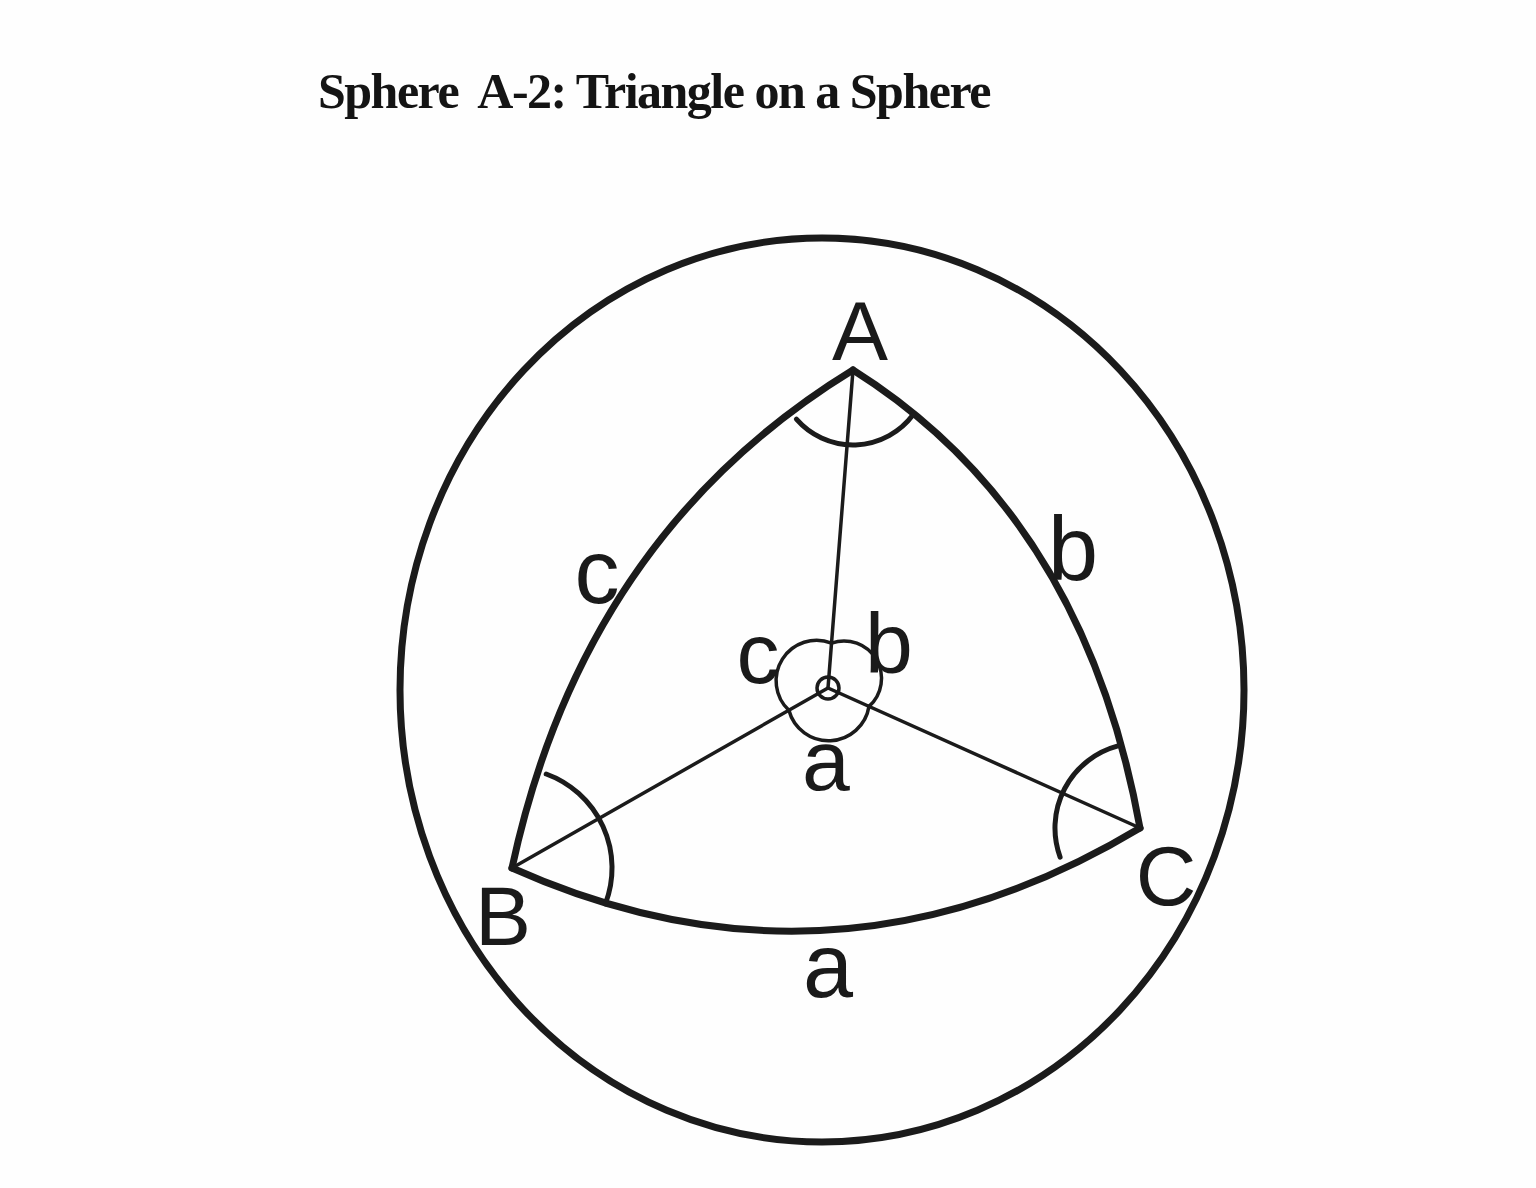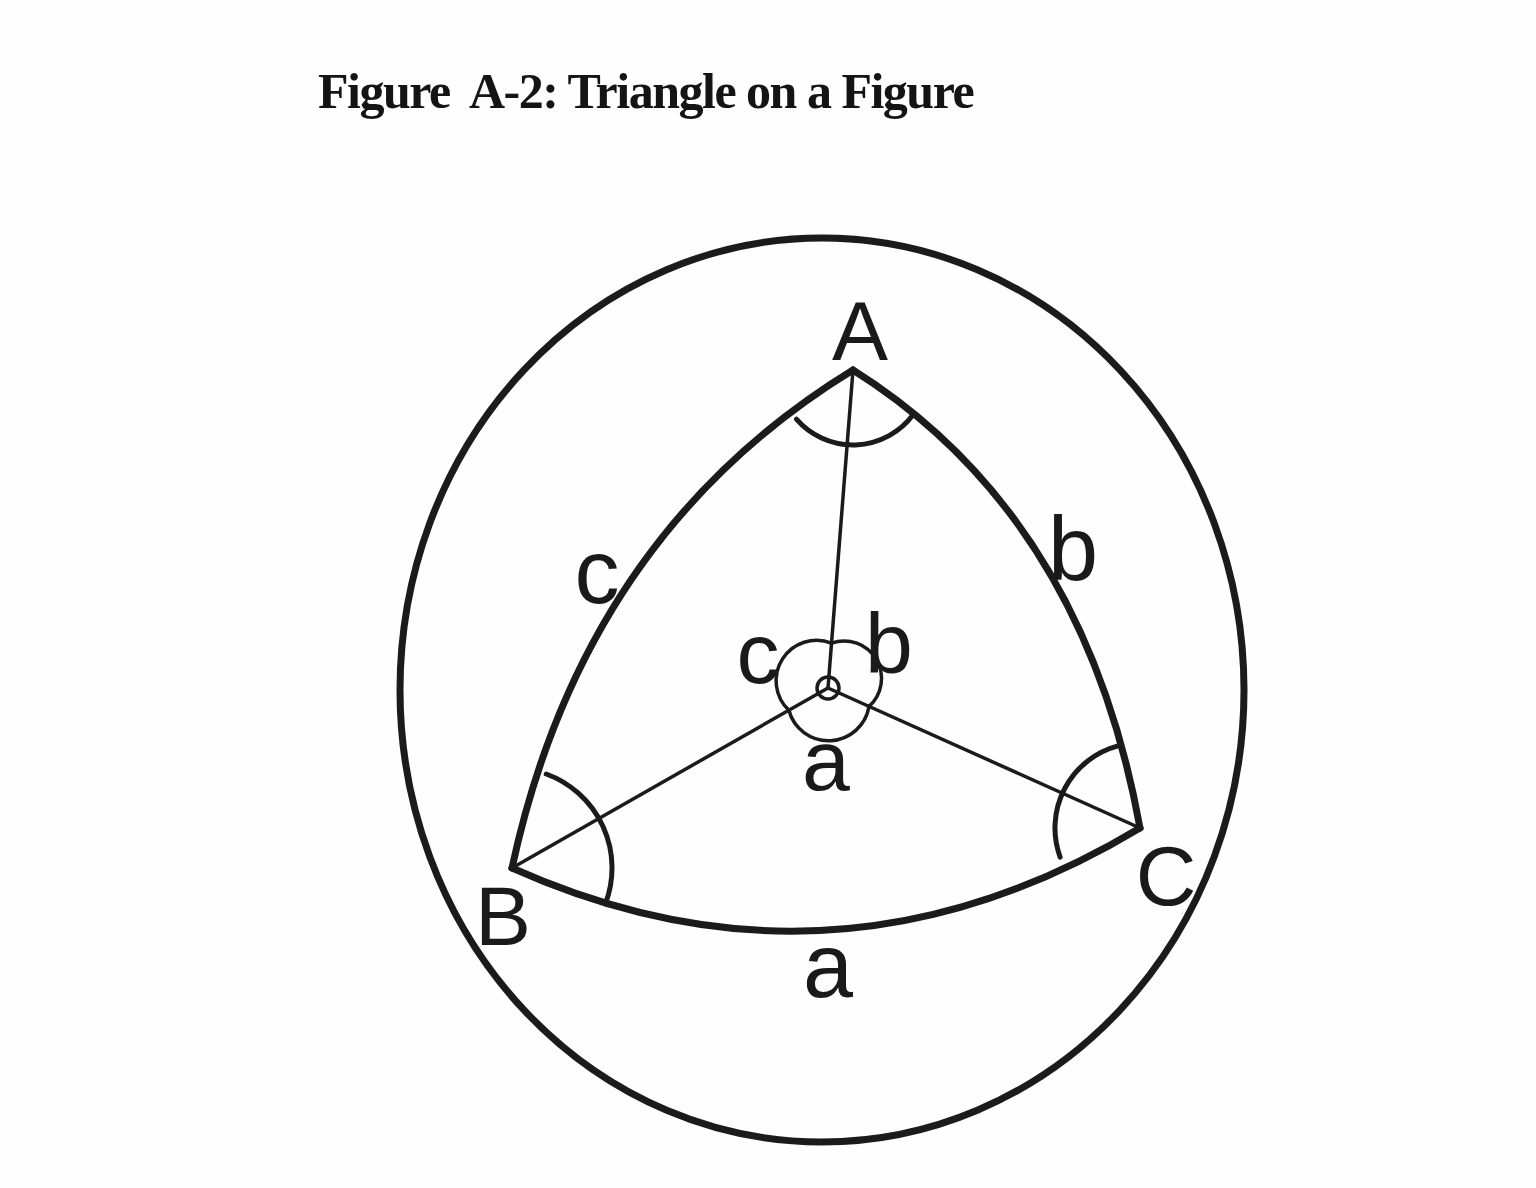--- a/index.html
+++ b/index.html
@@ -39,21 +39,21 @@
   .glyphs {
     fill: #1a1a1a;
     font-family: "Liberation Sans", sans-serif;
   }
 </style>
 </head>
 <body>
 
 <div class="page">
 
-  <div class="figure-title">Figure  A-2: Triangle on a Figure</div>
+  <div class="figure-title">Sphere  A-2: Triangle on a Sphere</div>
 
   <svg class="diagram-svg" width="1536" height="1188" viewBox="0 0 1536 1188" xmlns="http://www.w3.org/2000/svg">
 
     <ellipse class="ink" cx="822" cy="690" rx="422" ry="452" stroke-width="7"></ellipse>
 
     <path class="ink" d="M 853 370 Q 583.5 535 512 868" stroke-width="7"></path>
     <path class="ink" d="M 853 370 Q 1083.5 515 1140 828" stroke-width="7"></path>
     <path class="ink" d="M 512 868 Q 834 1012 1140 828" stroke-width="7"></path>
 
     <line class="ink" x1="828" y1="688" x2="853" y2="370" stroke-width="3.5"></line>

